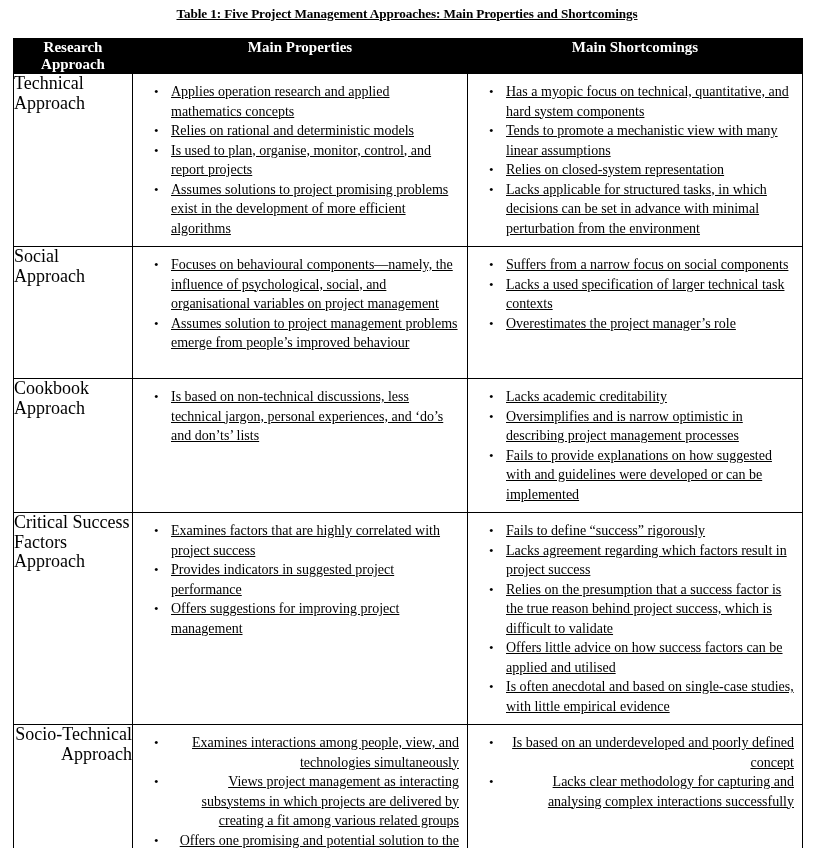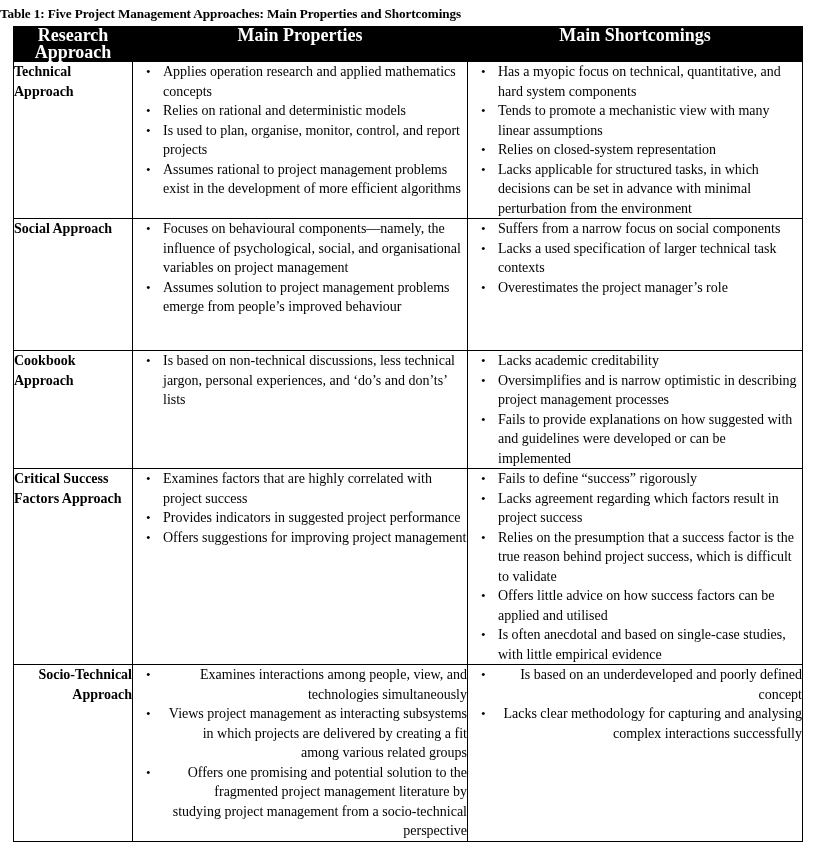--- a/index.html
+++ b/index.html
@@ -16,27 +16,28 @@
   }
 
   .page {
     position: relative;
     width: 814px;
     height: 848px;
     box-sizing: border-box;
   }
 
   .table-caption {
-    text-align: left;
+    text-align: center;
     font-weight: bold;
     font-size: 13.2px;
     line-height: 16px;
     padding-top: 6px;
-    padding-bottom: 4px;
+    padding-bottom: 16px;
     letter-spacing: -0.1px;
+    text-decoration: underline;
   }
 
   table.approaches {
     border-collapse: collapse;
     table-layout: fixed;
     width: 789px;
     margin-left: 13px;
     border: 1.5px solid #000000;
   }
 
@@ -48,48 +49,49 @@
   table.approaches td {
     border: 1.2px solid #000000;
     vertical-align: top;
     padding: 0;
   }
 
   thead th {
     background: #000000;
     color: #ffffff;
     font-weight: bold;
-    font-size: 18px;
+    font-size: 15px;
     line-height: 17px;
     text-align: center;
     vertical-align: middle;
     padding: 6px 4px 7px 4px;
     border-color: #000000;
   }
   thead th.th-approach {
     padding-left: 8px;
     padding-right: 8px;
   }
 
   td.approach-cell {
-    font-weight: bold;
-    font-size: 14px;
+    font-weight: normal;
+    font-size: 18px;
     line-height: 19.5px;
     padding: 6px 4px 8px 8px;
   }
 
   td.list-cell {
     padding: 6px 8px 8px 4px;
     font-size: 14px;
   }
 
   ul.bullets {
-    margin: 0;
+    margin: 8px;
     padding: 0 0 0 30px;
     list-style: none;
+    text-decoration: underline;
   }
   ul.bullets li {
     position: relative;
     font-size: 14px;
     line-height: 19.5px;
     margin: 0 0 0 0;
     padding: 0;
     text-indent: 0;
   }
   ul.bullets li::before {
@@ -122,21 +124,21 @@
       </tr>
     </thead>
     <tbody id="table-body">
         <tr style="height: 148px;">
           <td class="approach-cell">Technical Approach</td>
           <td class="list-cell">
             <ul class="bullets">
               <li>Applies operation research and applied mathematics concepts</li>
               <li>Relies on rational and deterministic models</li>
               <li>Is used to plan, organise, monitor, control, and report projects</li>
-              <li>Assumes rational to project management problems exist in the development of more efficient algorithms</li>
+              <li>Assumes solutions to project promising problems exist in the development of more efficient algorithms</li>
             </ul>
           </td>
           <td class="list-cell">
             <ul class="bullets">
               <li>Has a myopic focus on technical, quantitative, and hard system components</li>
               <li>Tends to promote a mechanistic view with many linear assumptions</li>
               <li>Relies on closed-system representation</li>
               <li>Lacks applicable for structured tasks, in which decisions can be set in advance with minimal perturbation from the environment</li>
             </ul>
           </td>

